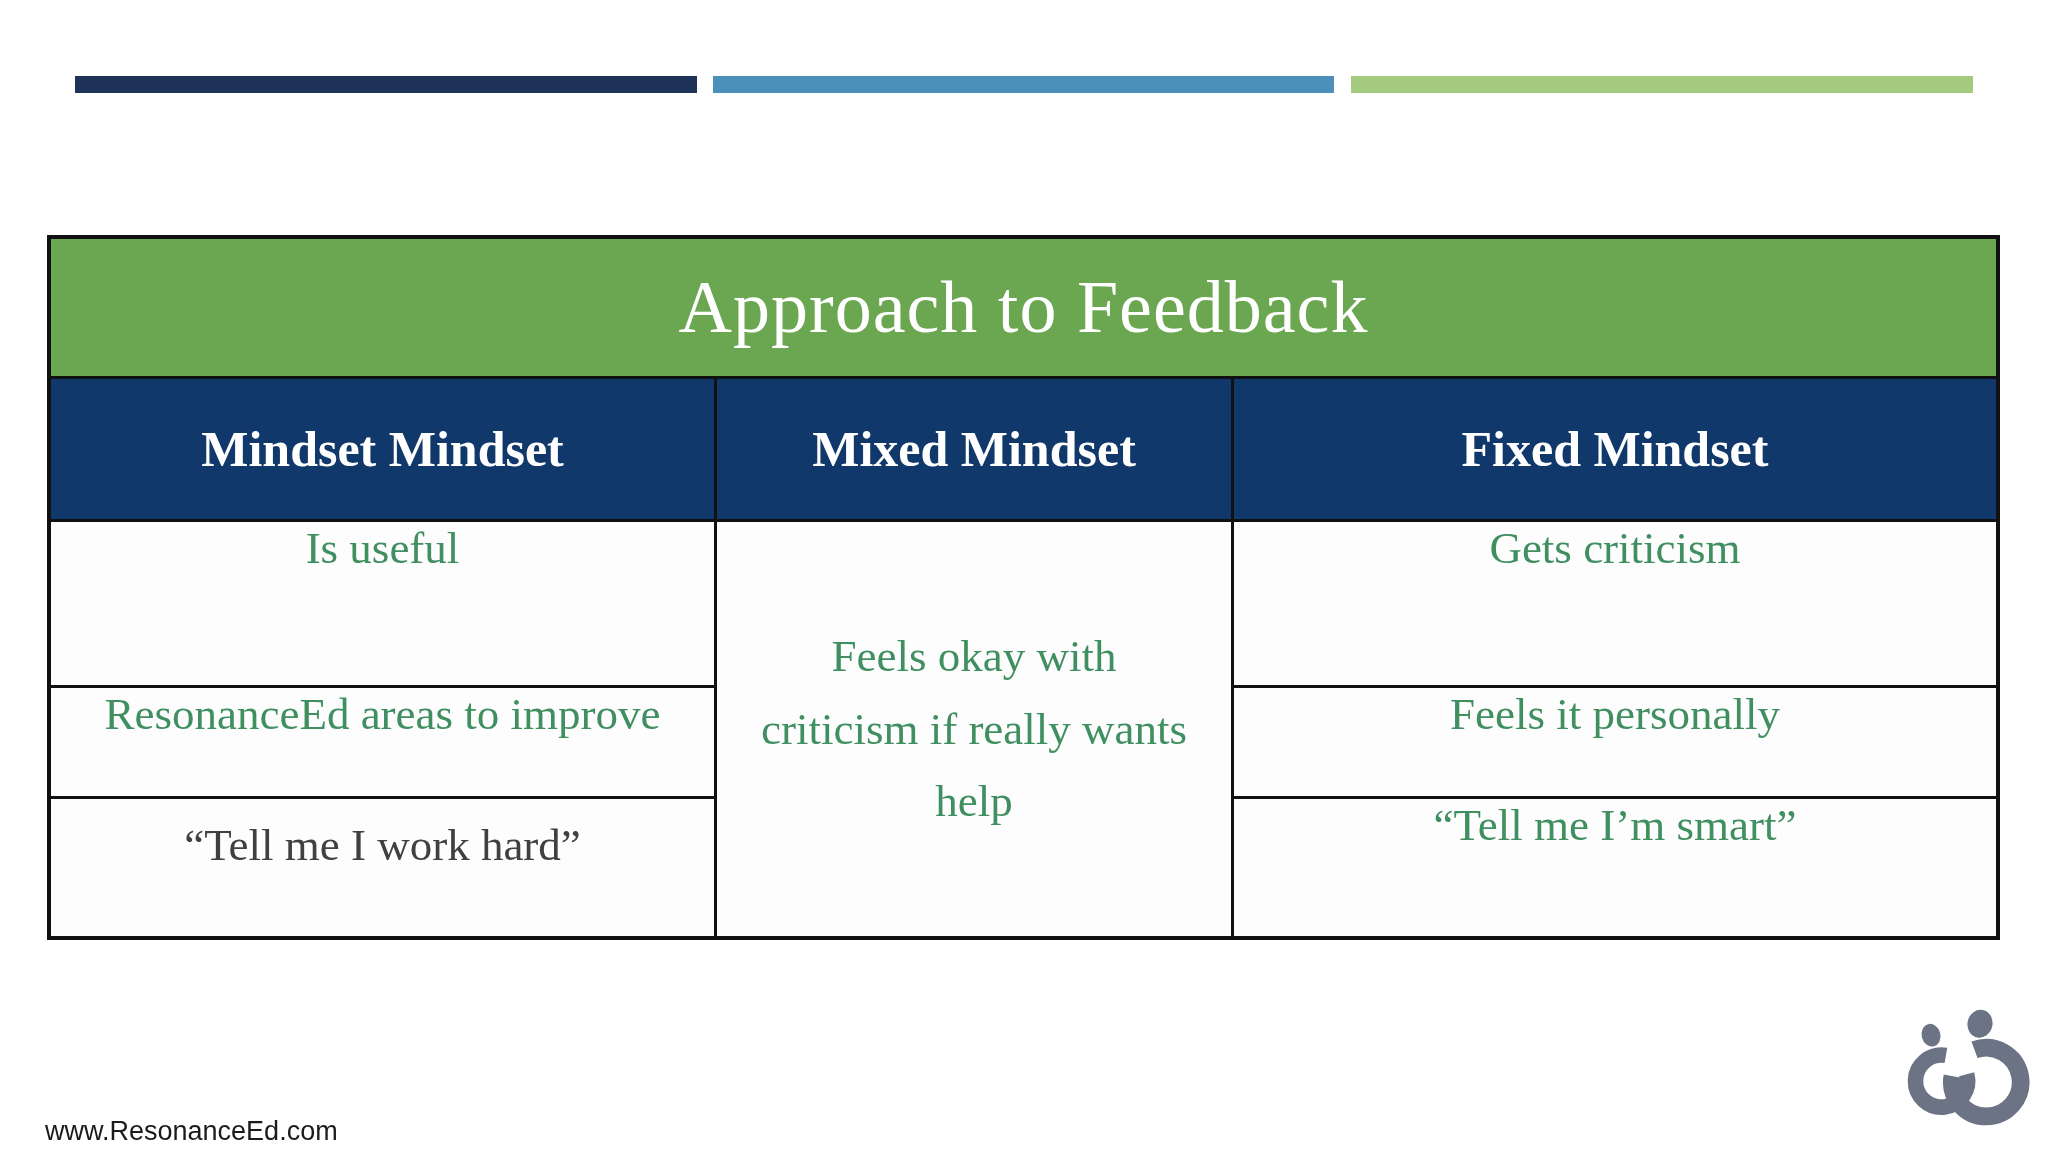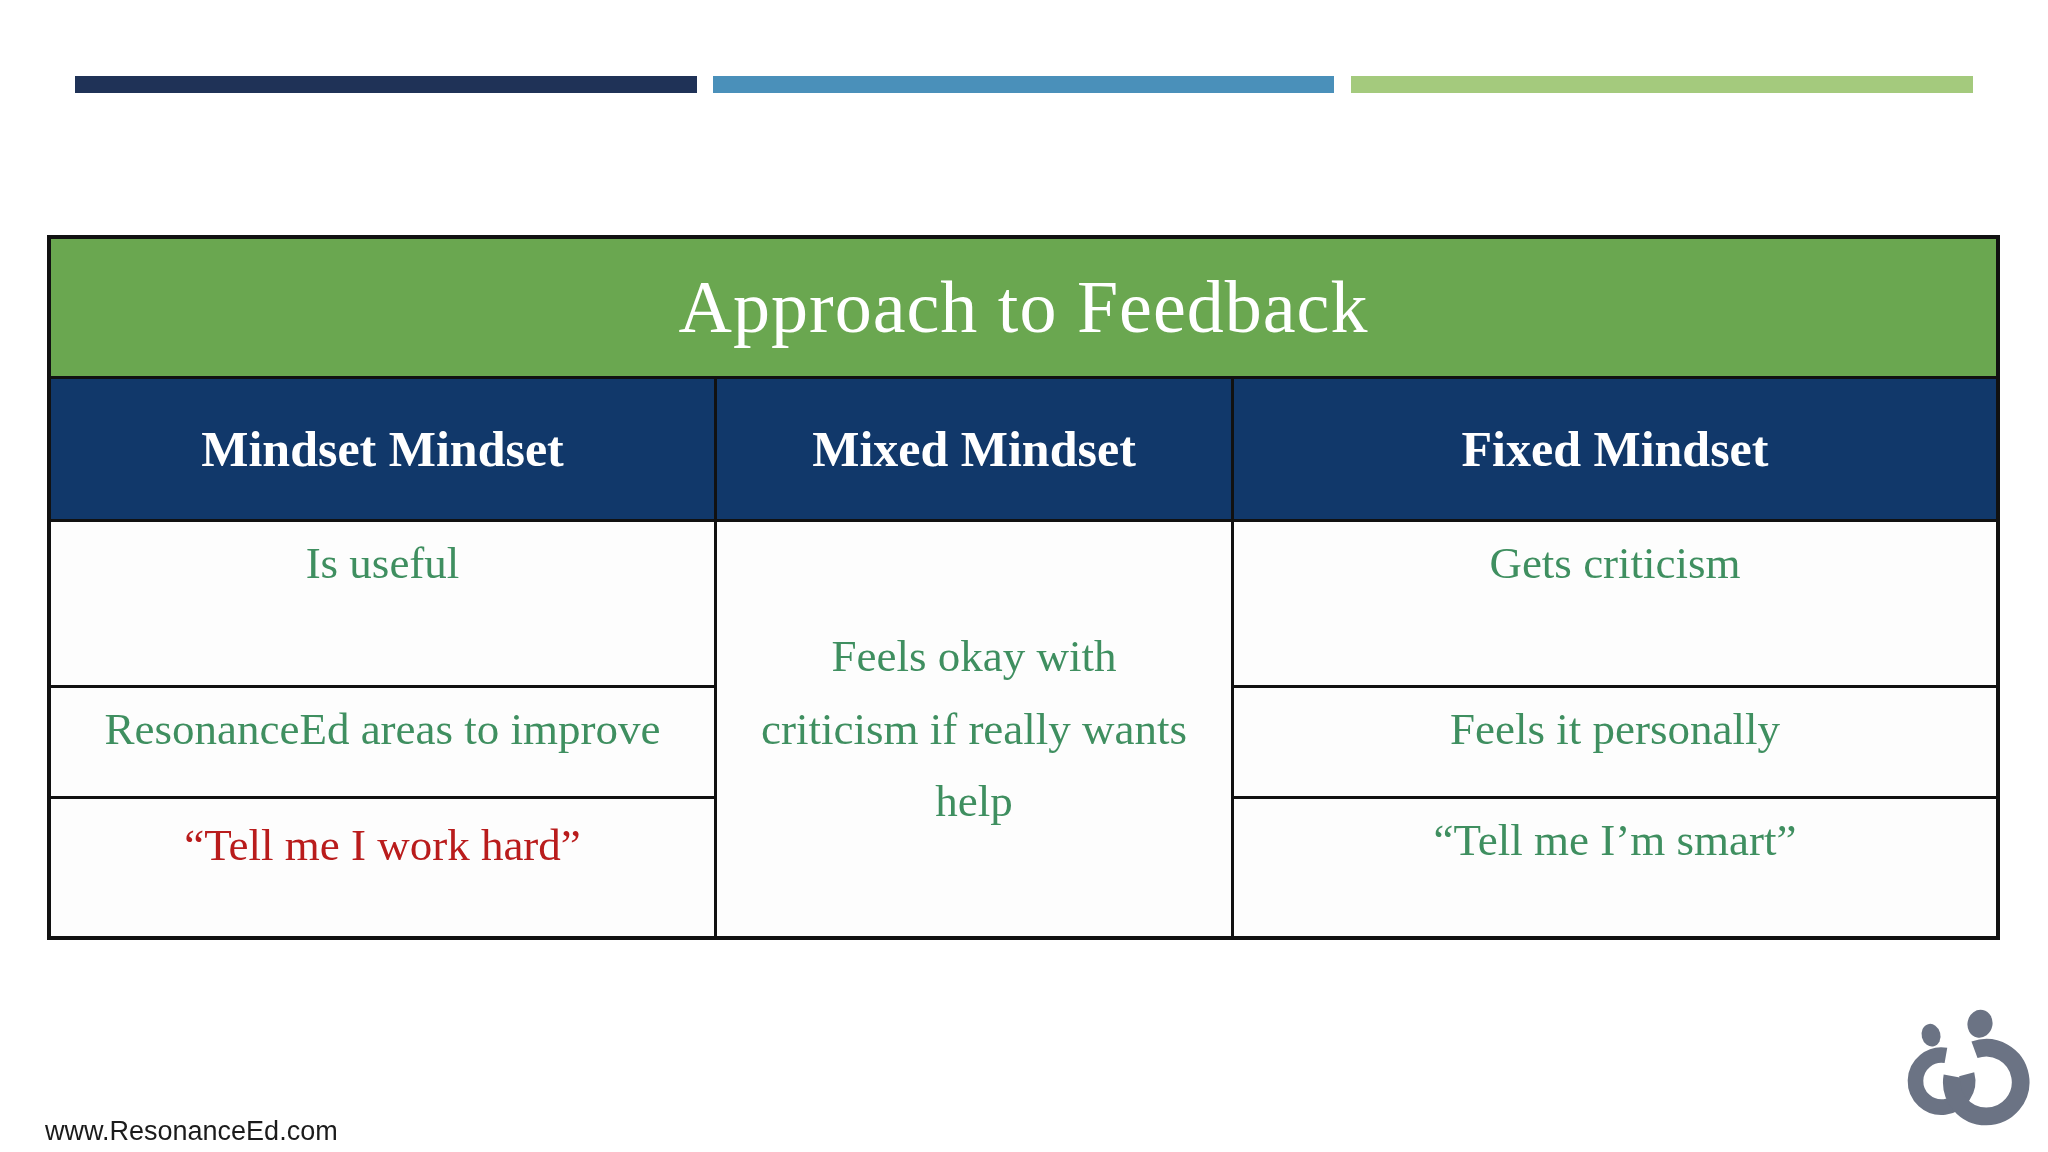--- a/index.html
+++ b/index.html
@@ -51,21 +51,20 @@
     font-weight:bold;
     justify-content:center;
   }
   .h-growth{grid-area:2/1/3/2;}
   .h-mixed {grid-area:2/2/3/3;}
   .h-fixed {grid-area:2/3/3/4;}
 
   .cell-body{
     color:#3f8f60;
     font-size:45px;
-    padding-top:15px;
     background:#fdfdfd;
   }
   .g1{grid-area:3/1/4/2;}
   .g2{grid-area:4/1/5/2;}
   .g3{grid-area:5/1/6/2;padding-top:20px;}
   .f1{grid-area:3/3/4/4;}
   .f2{grid-area:4/3/5/4;}
   .f3{grid-area:5/3/6/4;}
   .m-merged{
     grid-area:3/2/6/3;
@@ -101,21 +100,21 @@
     <div class="cell cell-header h-mixed c-r c-b" style="background-color: rgb(17, 56, 106);">Mixed Mindset</div>
     <div class="cell cell-header h-fixed c-b" style="background-color: rgb(17, 56, 106);">Fixed Mindset</div>
 
     <div class="cell cell-body g1 c-r c-b" style="color: rgb(63, 143, 96);">Is useful</div>
     <div class="cell cell-body m-merged c-r" style="color: rgb(63, 143, 96);">Feels okay with criticism if really wants help</div>
     <div class="cell cell-body f1 c-b" style="color: rgb(63, 143, 96);">Gets criticism</div>
 
     <div class="cell cell-body g2 c-r c-b" style="color: rgb(63, 143, 96);">ResonanceEd areas to improve</div>
     <div class="cell cell-body f2 c-b" style="color: rgb(63, 143, 96);">Feels it personally</div>
 
-    <div class="cell cell-body g3 c-r" style="color: #b91c1c;">“Tell me I work hard”</div>
+    <div class="cell cell-body g3 c-r" style="color: #404040;">“Tell me I work hard”</div>
     <div class="cell cell-body f3" style="color: rgb(63, 143, 96);">“Tell me I’m smart”</div>
 
   </div>
 
   <div class="footer-url">www.ResonanceEd.com</div>
 
   <svg class="logo" viewBox="0 0 120 120">
     <g fill="#6b7384" stroke="none">
       <ellipse cx="25" cy="29" rx="9" ry="11" transform="rotate(-15 25 29)"></ellipse>
       <ellipse cx="72" cy="18" rx="12" ry="13.5" transform="rotate(12 72 18)"></ellipse>

